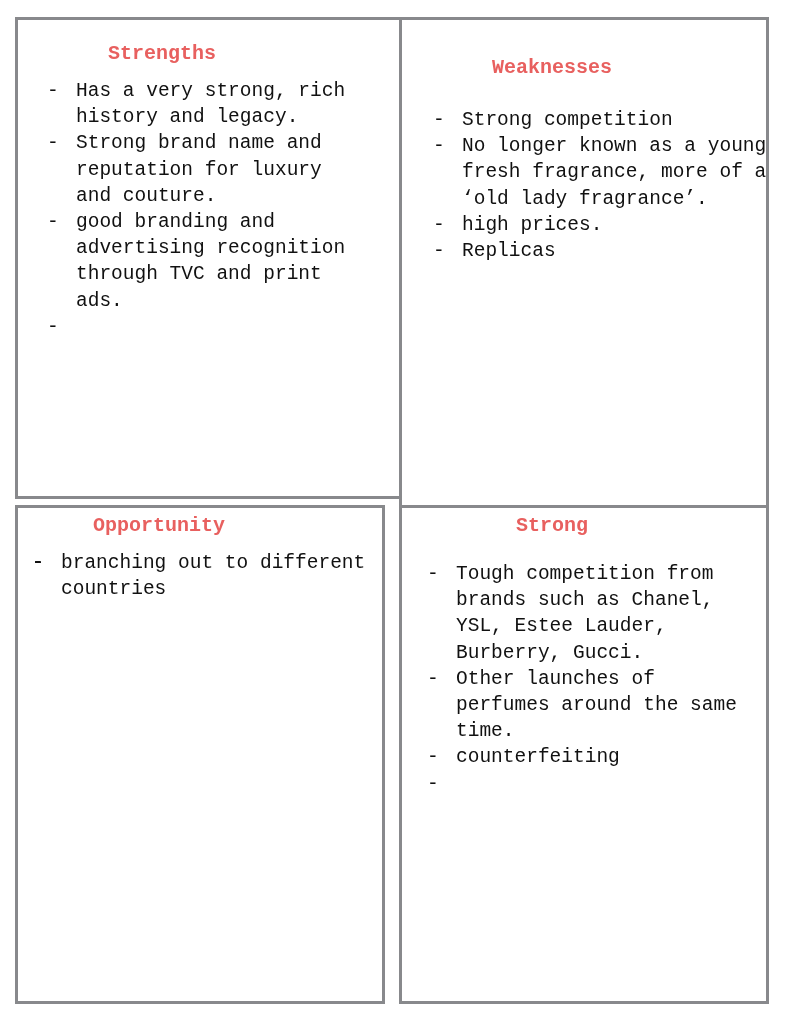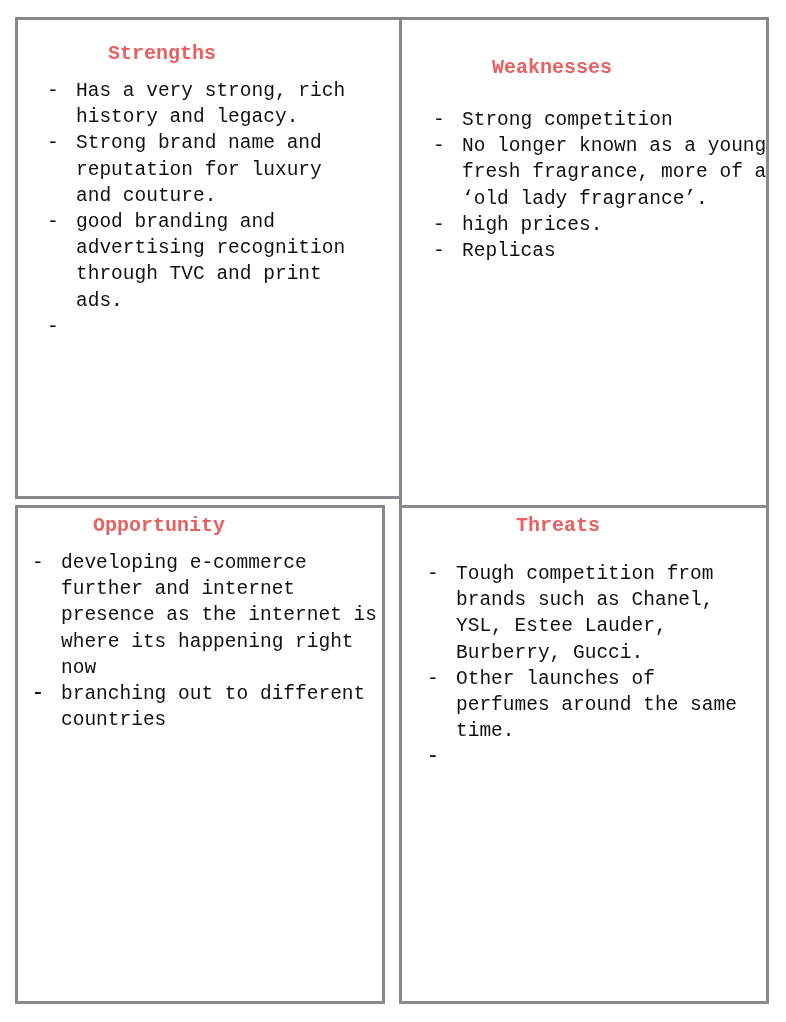--- a/index.html
+++ b/index.html
@@ -34,29 +34,29 @@
     <li class="item"><span class="dash">-</span><span>Strong competition</span></li>
     <li class="item"><span class="dash">-</span><span>No longer known as a young fresh fragrance, more of a ‘old lady fragrance’.</span></li>
     <li class="item"><span class="dash">-</span><span>high prices.</span></li>
     <li class="item"><span class="dash">-</span><span>Replicas</span></li>
   </ul>
 </div>
 
 <div id="box-o" class="box">
   <div class="title" style="left:75px;top:6px;">Opportunity</div>
   <ul class="list" style="left:14px;top:42px;width:352px;">
-    <li class="item"><span class="dash">-</span><span>developing e-commerce further and internet presence as the internet is where its happening right now</span></li>
+    <li class="item"><span class="dash">-</span></li>
     <li class="item"><span class="dash">-</span></li>
     <li class="item"><span class="dash">-</span></li>
     <li class="item"><span class="dash">-</span></li>
     <li class="item"><span class="dash">-</span><span>branching out to different countries</span></li>
   </ul>
 </div>
 
 <div id="box-t" class="box">
-  <div class="title" style="left:114px;top:6px;">Threats</div>
+  <div class="title" style="left:114px;top:6px;">Strong</div>
   <ul class="list" style="left:25px;top:53px;width:320px;">
     <li class="item"><span class="dash">-</span><span>Tough competition from brands such as Chanel, YSL, Estee Lauder,  Burberry, Gucci.</span></li>
     <li class="item"><span class="dash">-</span><span>Other launches of perfumes around the same time.</span></li>
-    <li class="item"><span class="dash">-</span></li>
+    <li class="item"><span class="dash">-</span><span>counterfeiting</span></li>
     <li class="item" style="min-height:26px;"><span class="dash">-</span><span></span></li>
   </ul>
 </div>
 
 </body></html>

